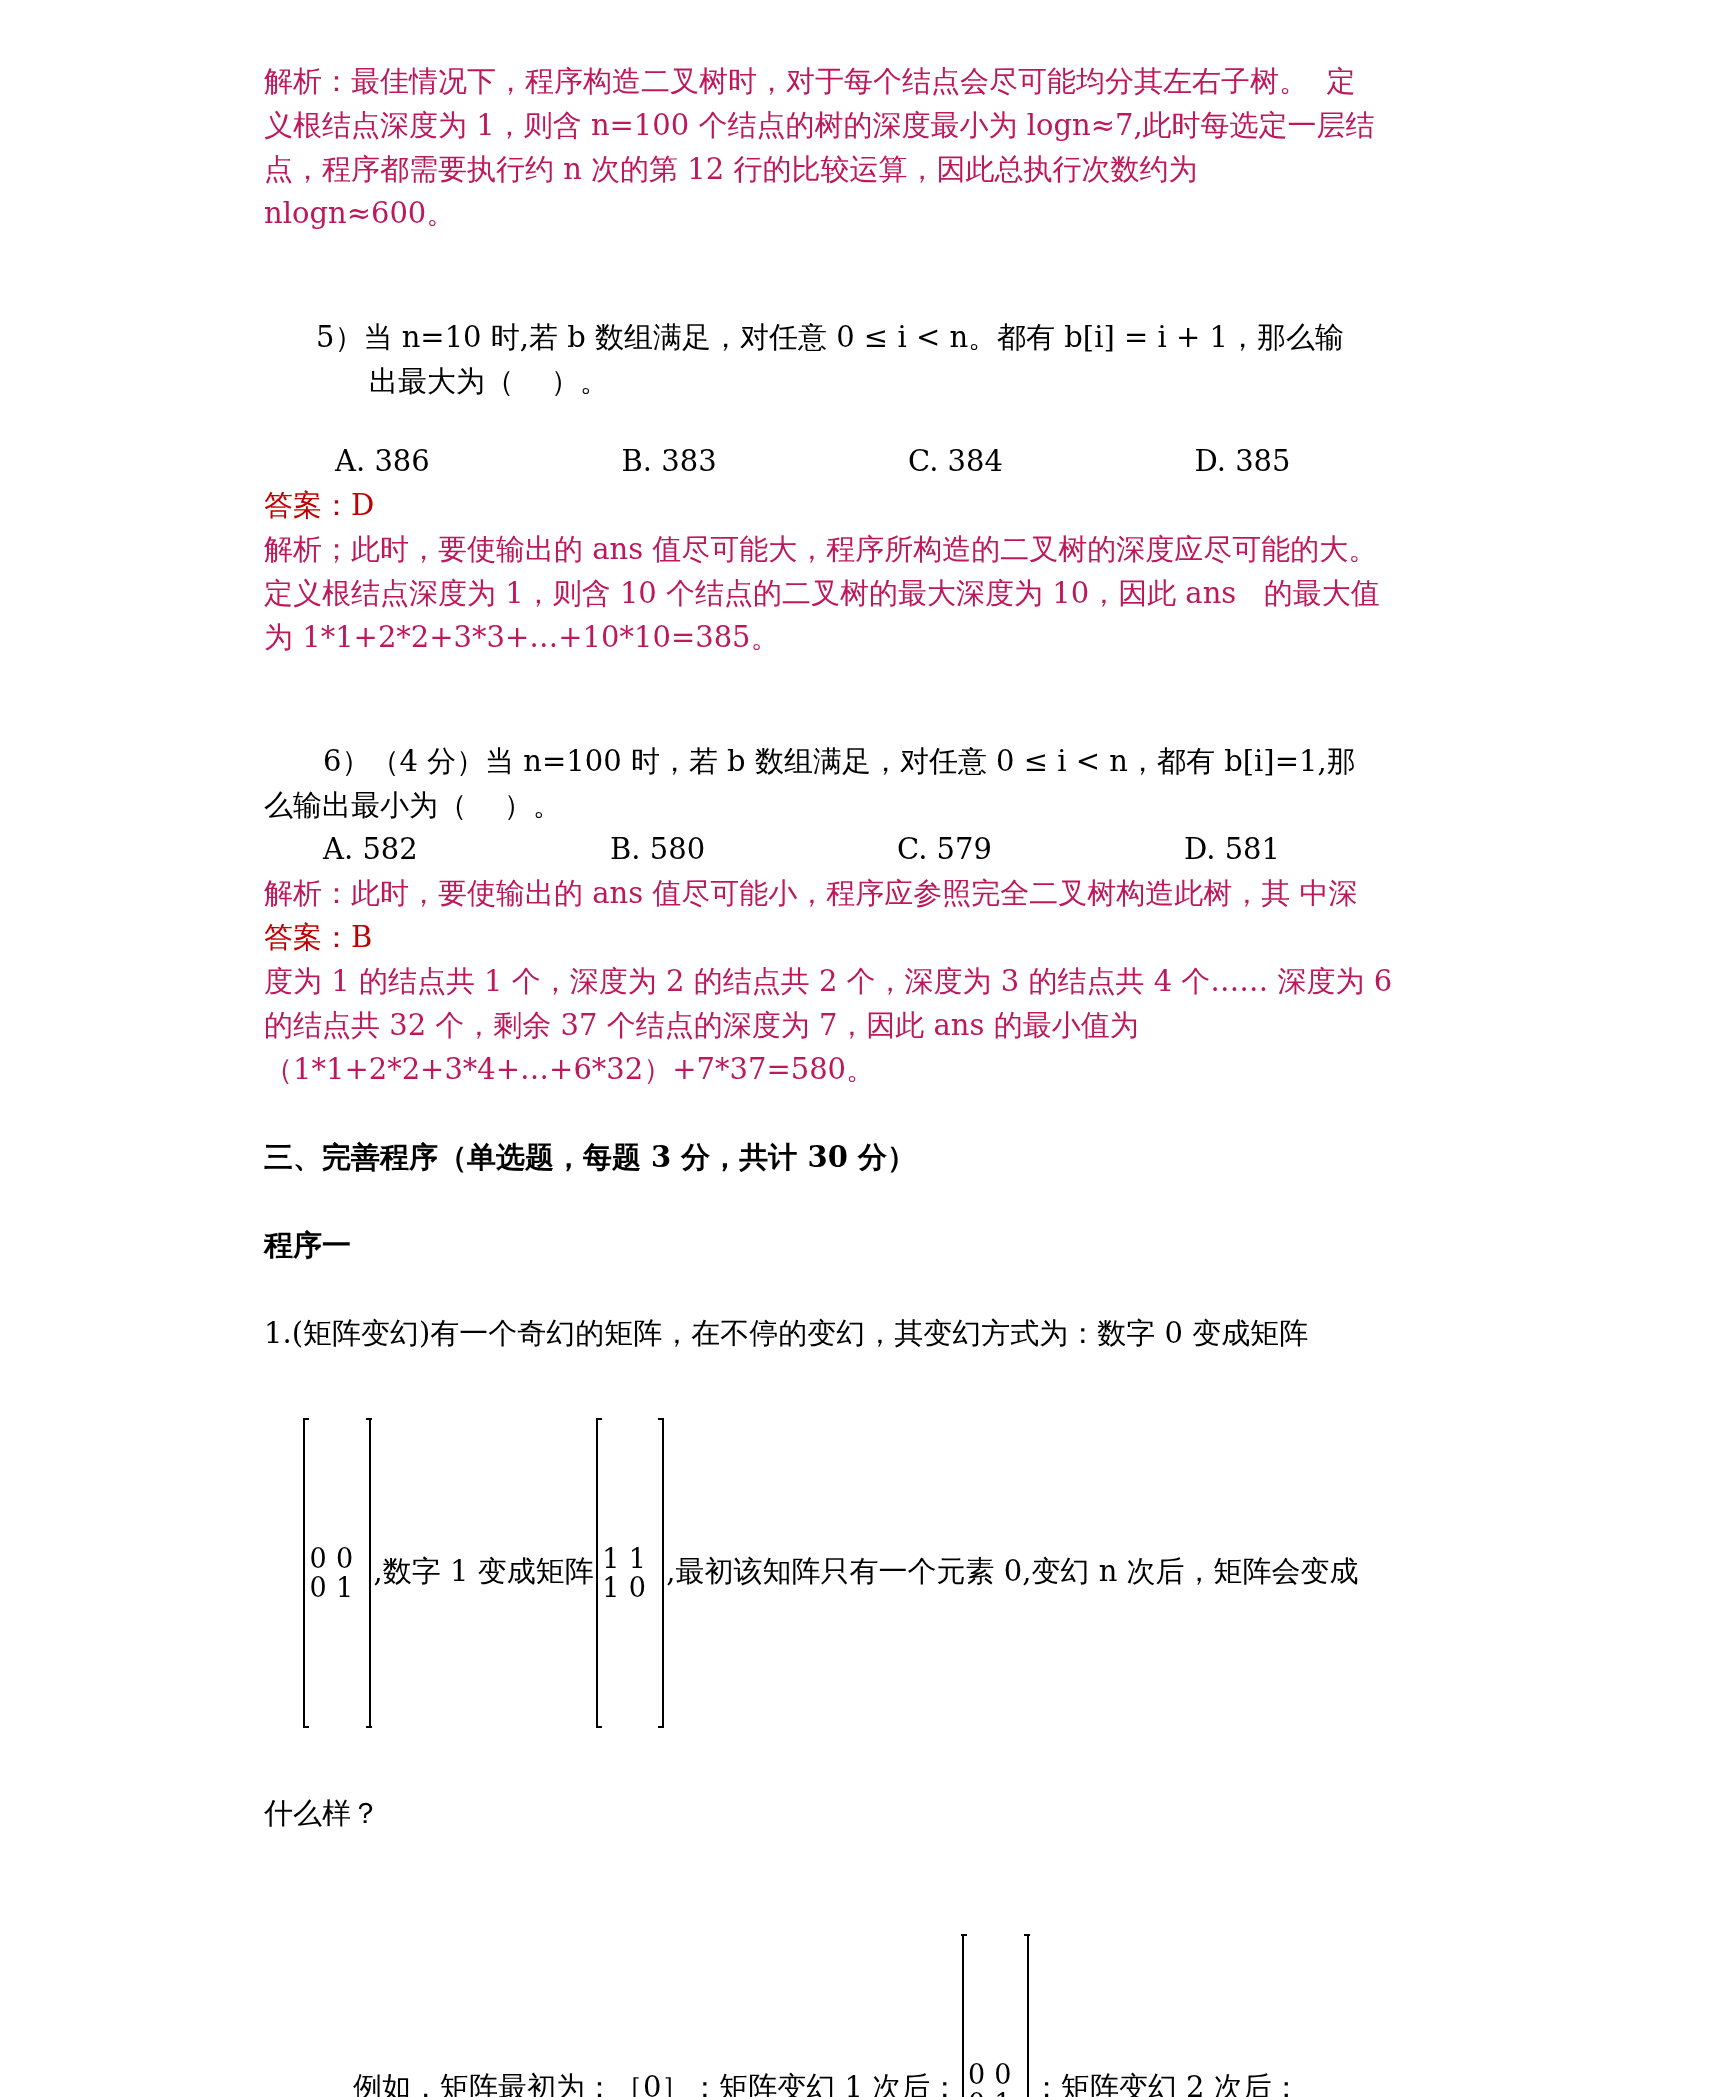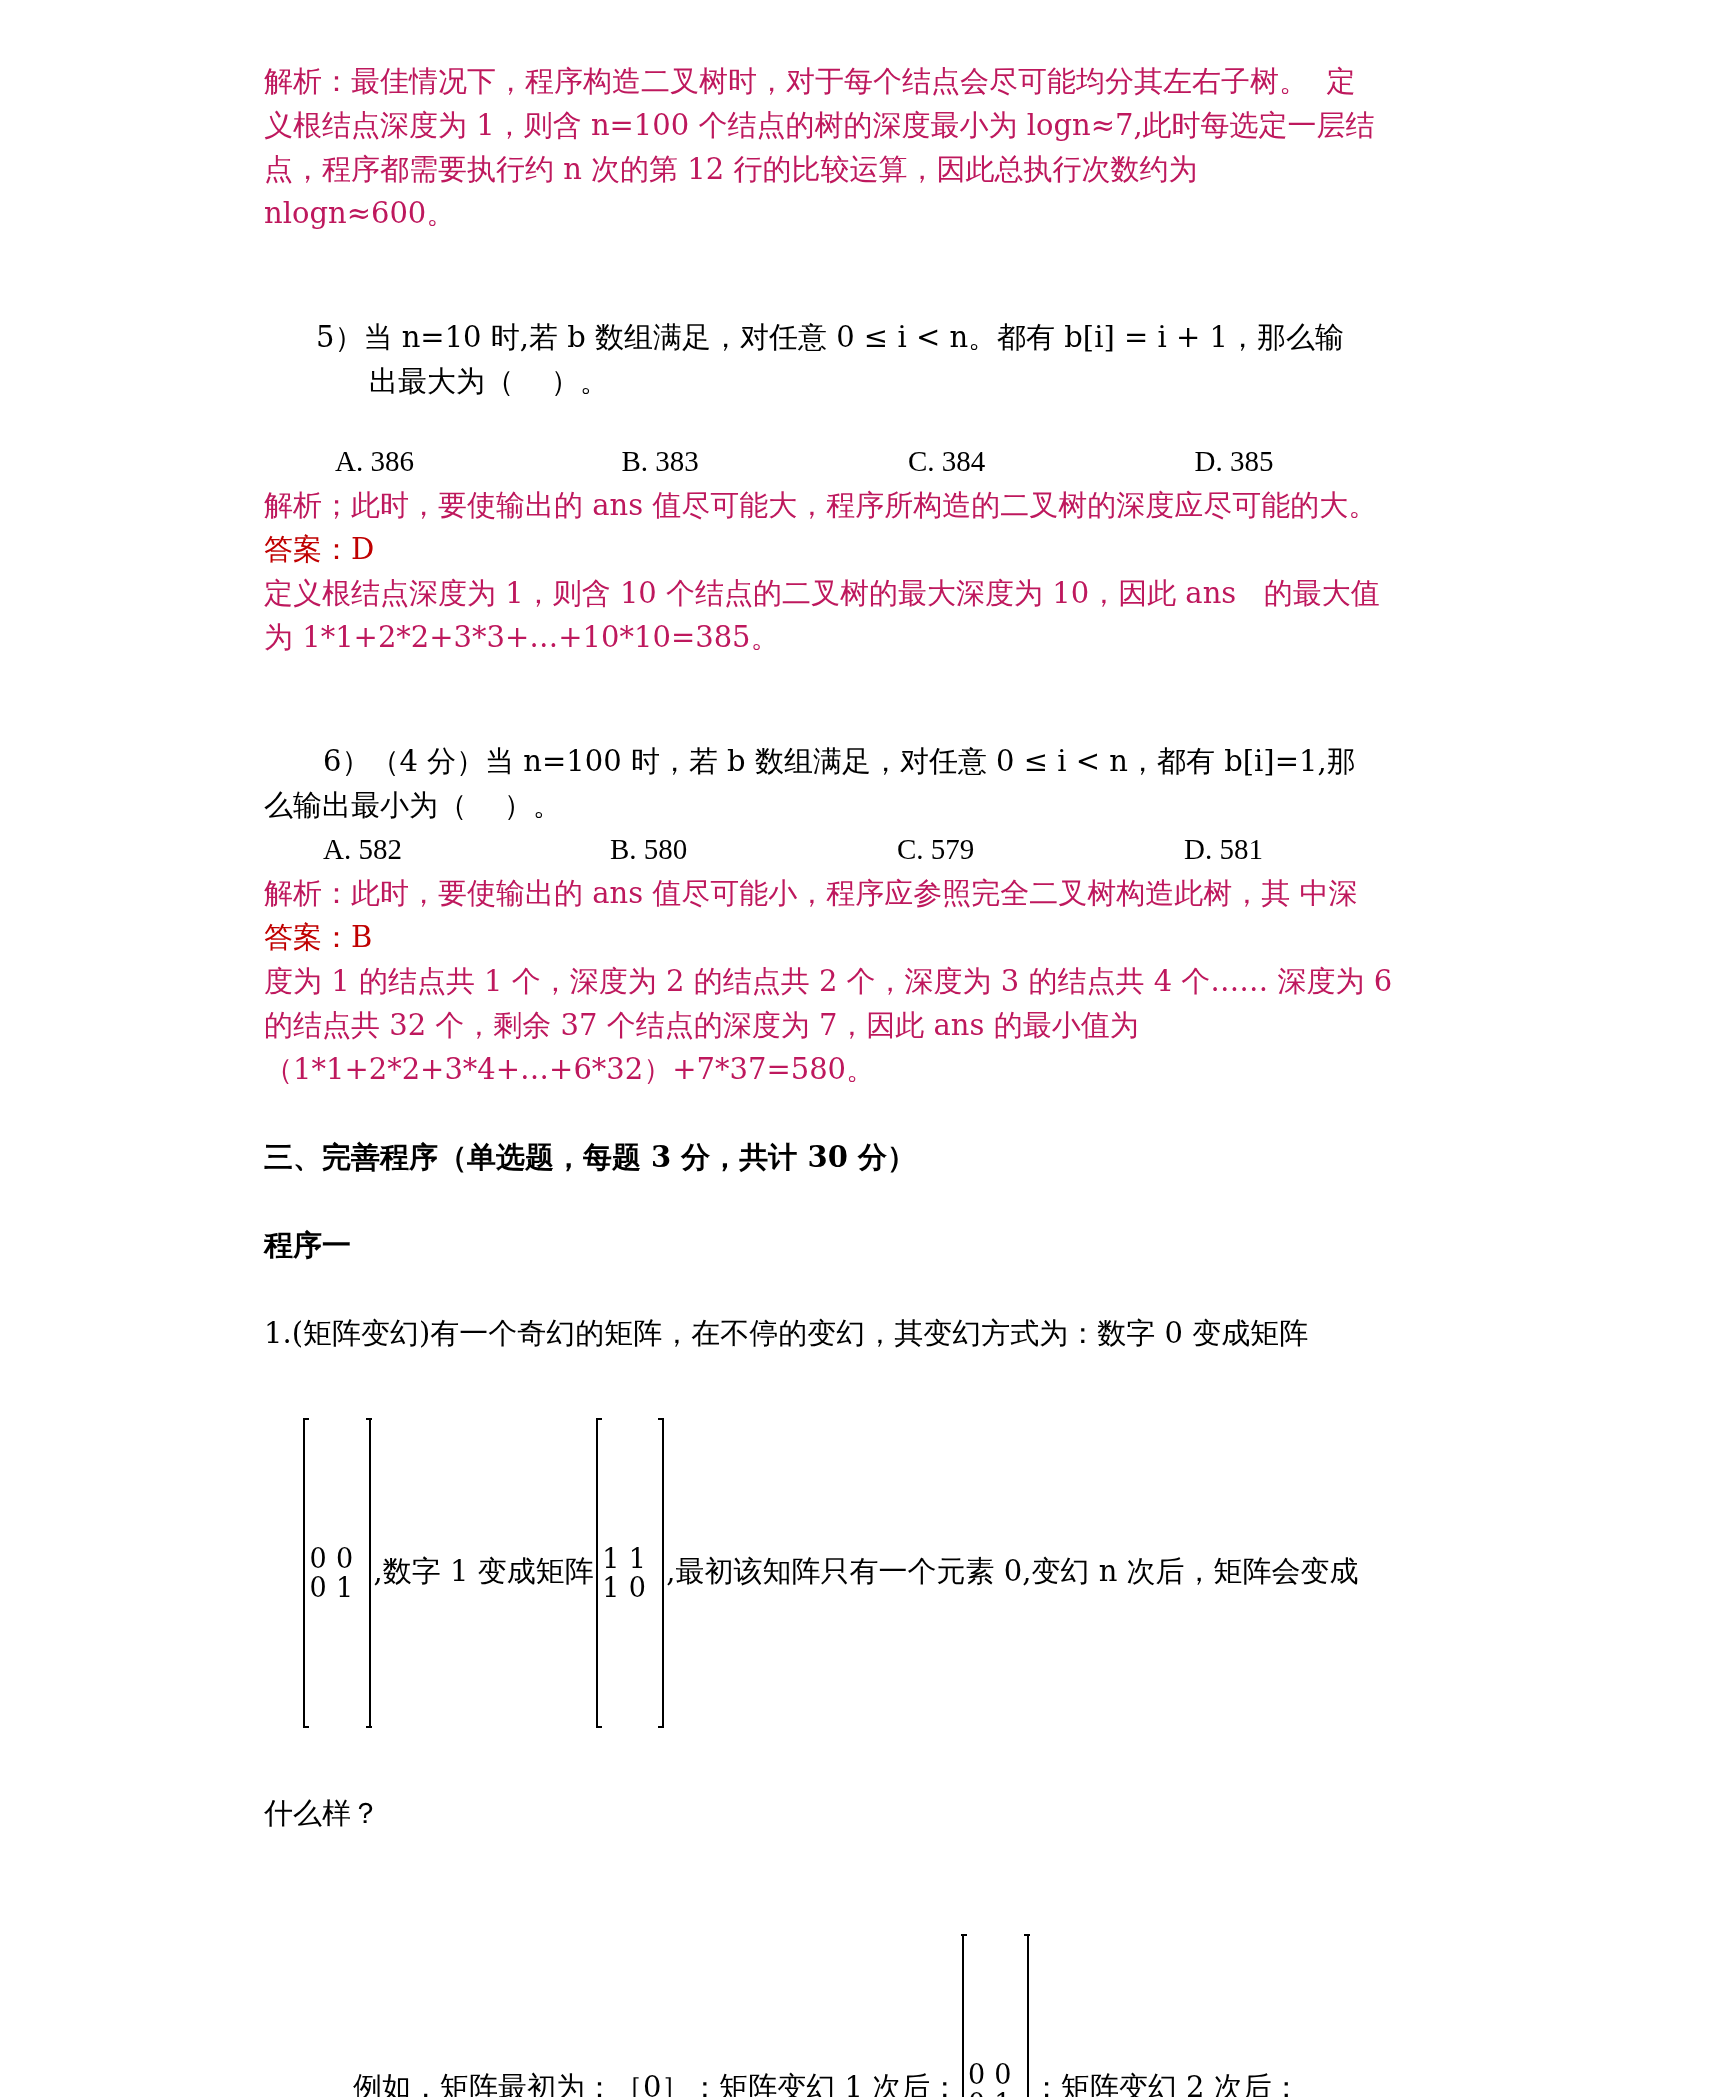--- a/index.html
+++ b/index.html
@@ -7,21 +7,21 @@
          font-family: "DejaVu Serif", "Liberation Serif", serif; color: #000; }
   .page { position: absolute; left: 264px; top: 59px; width: 1217px; }
   .line { font-size: 29px; line-height: 44px; white-space: pre; }
   .blue { color: #be185d; }
   .red { color: #c00000; }
   .indent1 { padding-left: 52px; margin-top: 36px; }
   .indent2 { padding-left: 105px; }
   .bold { font-weight: bold; }
   .gap { height: 44px; }
   .opts { display: flex; font-size: 29px; line-height: 44px; }
-  .opts span { display: inline-block; width: 287px; font-family: Liberation Serif, serif; }
+  .opts span { display: inline-block; width: 287px; }
   .matrix { display: inline-block; vertical-align: middle; position: relative;
             border-left: 2.5px solid #000; border-right: 2.5px solid #000; padding: 0 4.2px; margin: 0 2.5px; }
   .matrix::before, .matrix::after { content: ""; position: absolute; top: 0; bottom: 0; width: 5.9px;
             border-top: 2.5px solid #000; border-bottom: 2.5px solid #000; }
   .matrix::before { left: -2.5px; }
   .matrix::after { right: -2.5px; }
   .matrix table { border-collapse: collapse; font-size: 27px; line-height: 29px; }
   .matrix td { padding: 0 9.2px 0 0; text-align: left; }
   .matrix td:last-child { padding-right: 0; }
 </style>
@@ -41,22 +41,22 @@
 
   <div>
     <div class="line indent1">5）当 n=10 时,若 b 数组满足，对任意 0 ≤ i &lt; n。都有 b[i] = i + 1，那么输</div>
     <div class="line indent2">出最大为（    ）。</div>
     <div class="opts indent1" style="padding-left:71px">
       <span>A. 386</span>
       <span>B. 383</span>
       <span>C. 384</span>
       <span>D. 385</span>
     </div>
+    <div class="line red">答案：D</div>
     <div class="line blue">解析；此时，要使输出的 ans 值尽可能大，程序所构造的二叉树的深度应尽可能的大。</div>
-    <div class="line red">答案：D</div>
     <div class="line blue">定义根结点深度为 1，则含 10 个结点的二叉树的最大深度为 10，因此 ans   的最大值</div>
     <div class="line blue">为 1*1+2*2+3*3+…+10*10=385。</div>
   </div>
 
   <div class="gap"></div>
 
   <div>
     <div class="line indent1" style="padding-left:59px">6）（4 分）当 n=100 时，若 b 数组满足，对任意 0 ≤ i &lt; n，都有 b[i]=1,那</div>
     <div class="line">么输出最小为（    ）。</div>
     <div class="opts" style="padding-left:59px">

